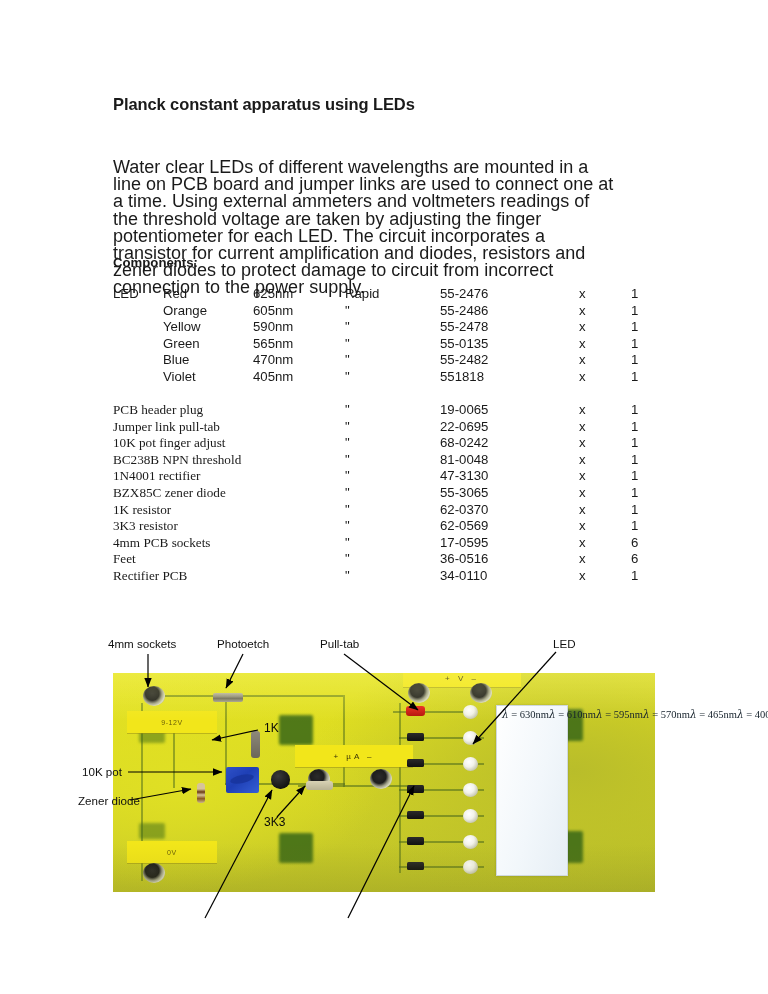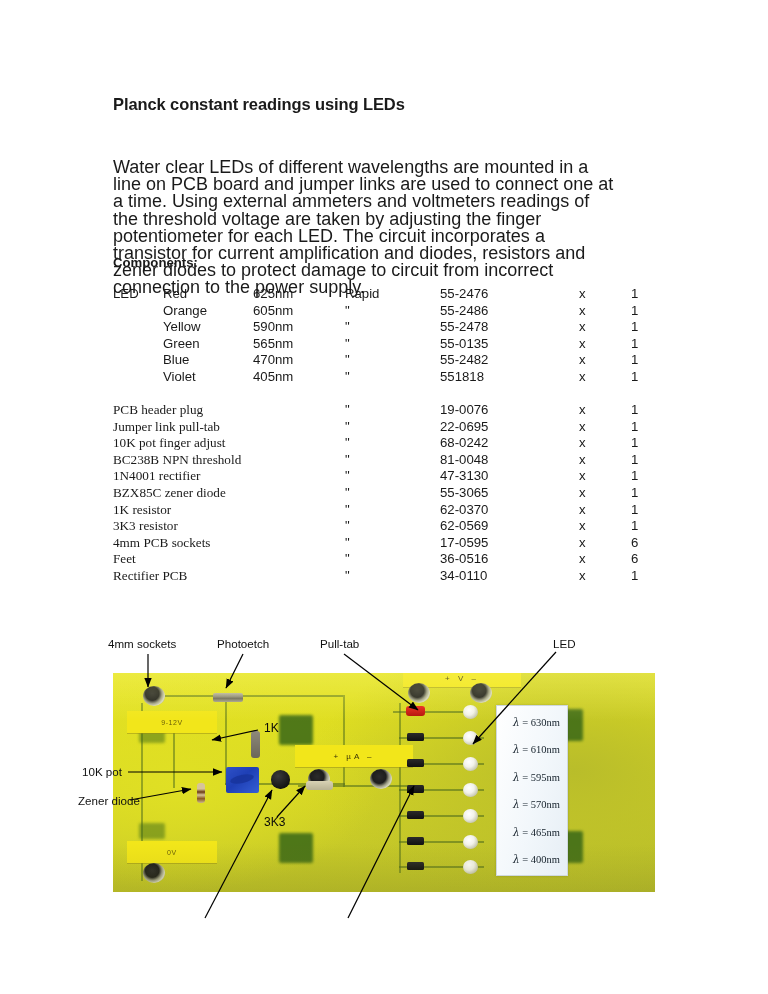--- a/index.html
+++ b/index.html
@@ -238,23 +238,23 @@
   
   .lambda-box {
     position: absolute;
     left: 496px;
     top: 705px;
     width: 72px;
     height: 171px;
     background: linear-gradient(105deg, #ffffff 0%, #f2f7fb 55%, #e6eef5 100%);
     border: 1px solid #cfd8de;
     display: flex;
-    flex-direction: column;
+    flex-direction: row;
     justify-content: space-around;
-    padding: 2px 0 2px 16px;
+    padding: 2px 0 2px 5px;
     box-sizing: border-box;
     box-shadow: 0 0 2px rgba(0,0,0,.18);
   }
   .lambda-box div {
     font-family: "Liberation Serif", serif;
     font-size: 10.5px;
     color: #15212b;
     white-space: nowrap;
   }
   .lambda-box .lam {
@@ -278,21 +278,21 @@
     width: 768px;
     height: 994px;
     overflow: visible;
   }
 </style>
 </head>
 <body>
 
 <div class="page">
 
-  <h1 class="doc-title">Planck constant readings using LEDs</h1>
+  <h1 class="doc-title">Planck constant apparatus using LEDs</h1>
 
   <p class="intro">Water clear LEDs of different wavelengths are mounted in a line on PCB board and jumper links are used to connect one at a time. Using external ammeters and voltmeters readings of the threshold voltage are taken by adjusting the finger potentiometer for each LED. The circuit incorporates a transistor for current amplification and diodes, resistors and zener diodes to protect damage to circuit from incorrect connection to the power supply.</p>
 
   <div class="components-heading">Components:</div>
 
   <div class="table-block" id="led-table">
     <div class="row">
       <span class="c-group">LED</span>
       <span class="c-name">Red</span>
       <span class="c-wl">625nm</span>
@@ -340,21 +340,21 @@
       <span class="c-code">551818</span>
       <span class="c-x">x</span>
       <span class="c-qty">1</span>
     </div>
   </div>
 
   <div class="table-block" id="parts-table">
     <div class="row">
       <span class="c-wide">PCB header plug</span>
       <span class="c-supp ditto">"</span>
-      <span class="c-code">19-0076</span>
+      <span class="c-code">19-0065</span>
       <span class="c-x">x</span>
       <span class="c-qty">1</span>
     </div>
     <div class="row">
       <span class="c-wide">Jumper link pull-tab</span>
       <span class="c-supp ditto">"</span>
       <span class="c-code">22-0695</span>
       <span class="c-x">x</span>
       <span class="c-qty">1</span>
     </div>

